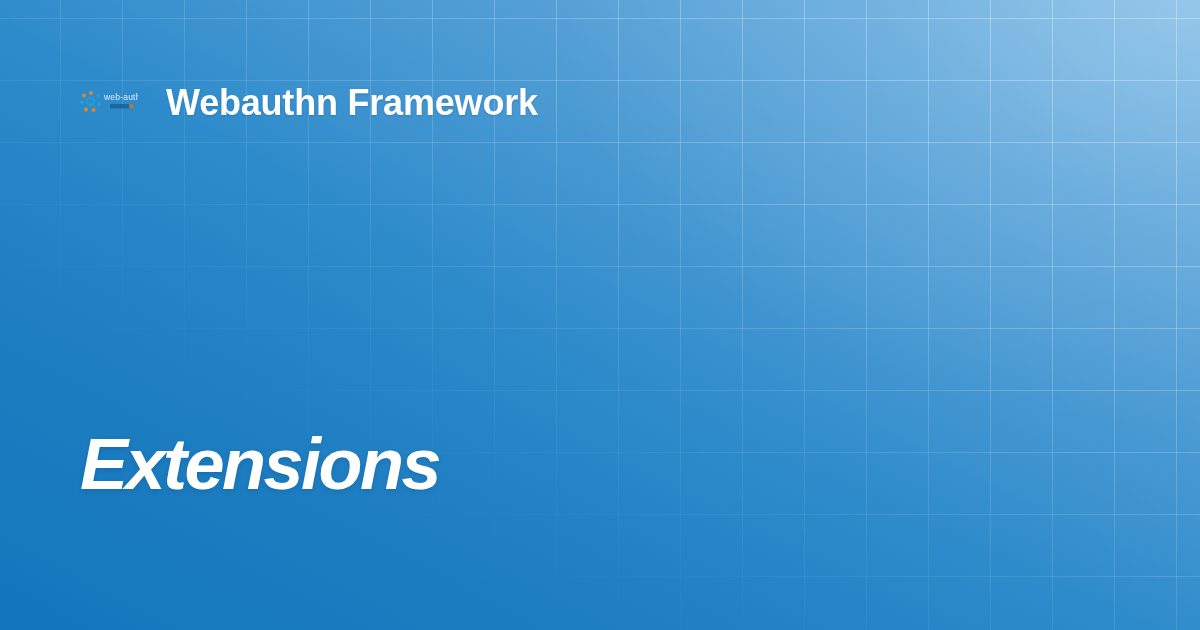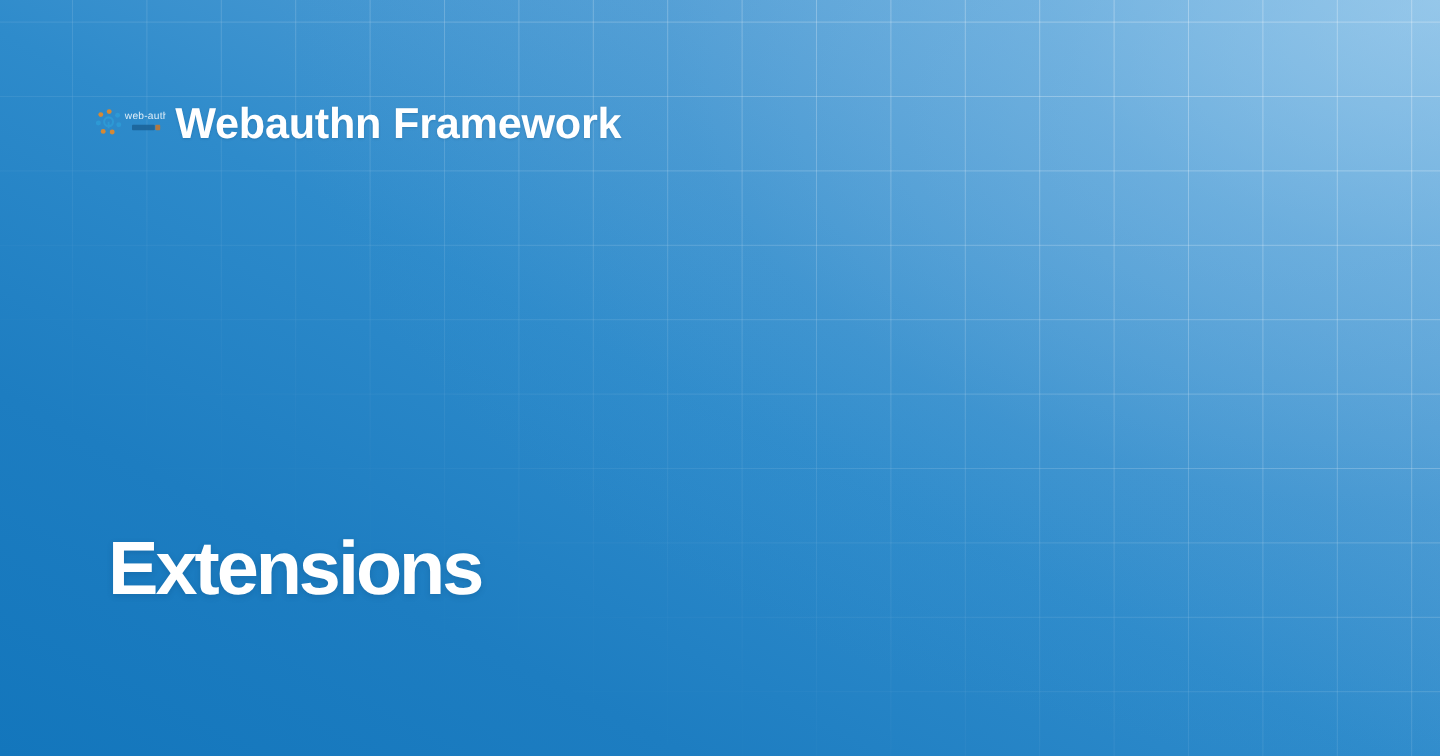--- a/index.html
+++ b/index.html
@@ -68,42 +68,43 @@
 
   #brand-logo {
     width: 58px;
     height: 34px;
     display: block;
     flex: 0 0 auto;
     opacity: 0.95;
   }
 
   #brand-title {
-    margin-left: 8px;
+    margin-left: 28px;
     color: #ffffff;
     font-size: 36px;
     font-weight: bold;
     letter-spacing: -0.2px;
     line-height: 1;
     white-space: nowrap;
     text-shadow: 0 1px 2px rgba(10,60,100,0.22);
   }
 
   
   #page-title {
     position: absolute;
-    left: 90px;
+    left: 80px;
     bottom: 82px;
     color: #ffffff;
-    font-size: 63px;
+    font-size: 72px;
     font-weight: bold;
     line-height: 1;
     letter-spacing: -2.5px;
     white-space: nowrap;
     text-shadow: 0 2px 5px rgba(8,55,95,0.20);
+    font-style: italic;
   }
 </style>
 </head>
 <body>
 
 <div id="card">
 
   <div id="glow"></div>
   <div id="grid"></div>
 

